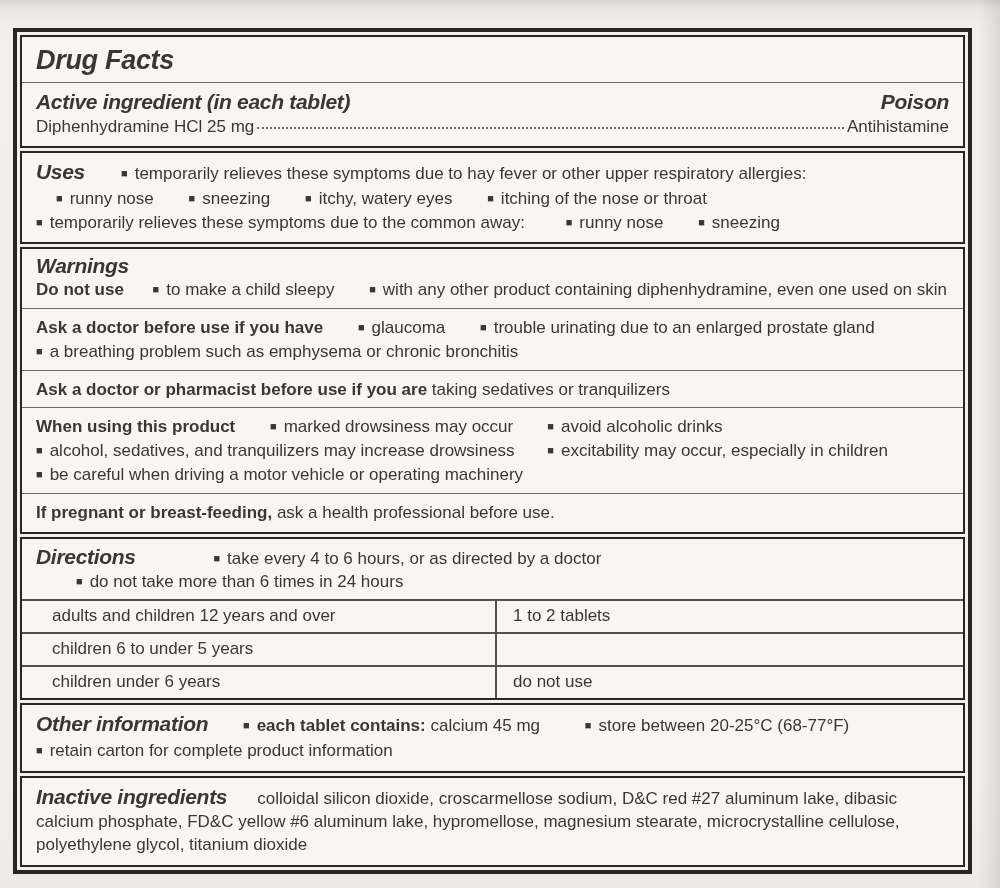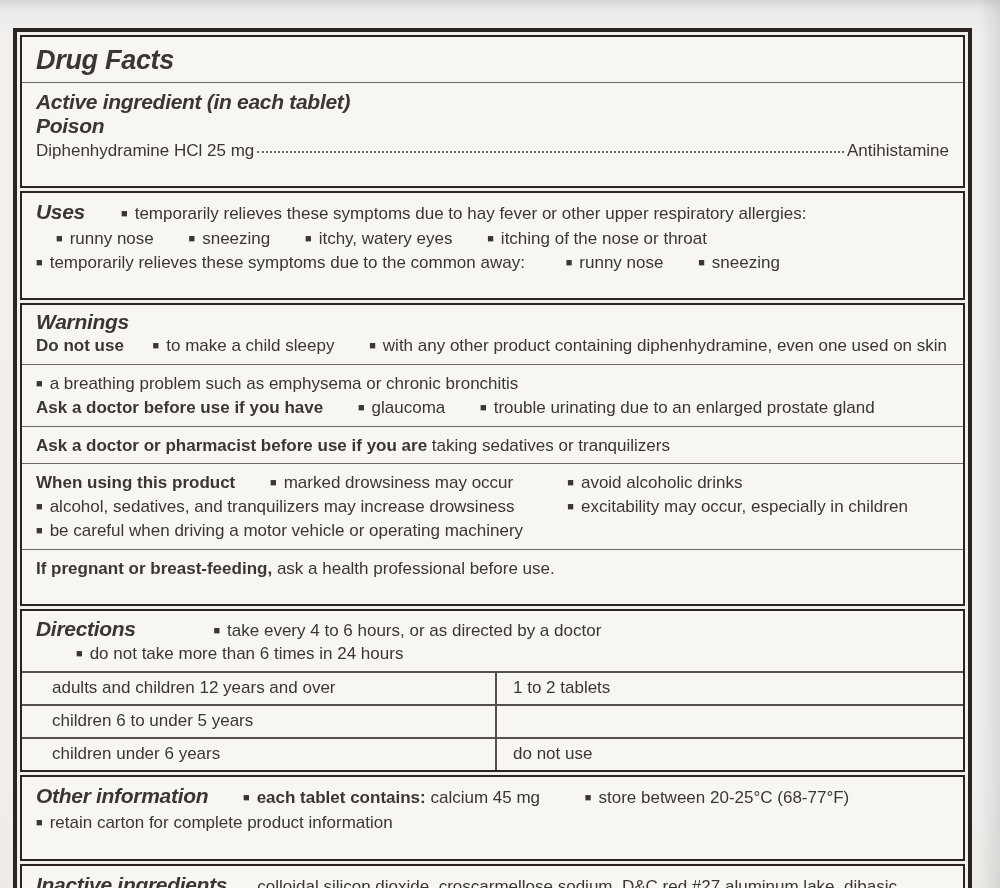--- a/index.html
+++ b/index.html
@@ -19,41 +19,41 @@
   .shade-right{position:absolute;top:0;right:0;width:22px;height:100%;
     background:linear-gradient(90deg,rgba(0,0,0,0),rgba(0,0,0,0.09));}
   .shade-top{position:absolute;top:0;left:0;width:100%;height:10px;
     background:linear-gradient(180deg,rgba(0,0,0,0.07),rgba(0,0,0,0));}
   .label{
     position:absolute;left:13px;top:28px;width:959px;
     border:4px solid var(--bd);background:#f2f0ed;padding:3px;box-sizing:border-box;
   }
   .section{
     border:2px solid var(--bd);background:var(--bg);
-    padding:5px 14px 24px;margin-bottom:3px;
+    padding:5px 14px 8px;margin-bottom:3px;
   }
   .section:last-child{margin-bottom:0;}
   .h1{font-size:27px;font-weight:bold;font-style:italic;letter-spacing:-0.3px;padding:3px 0 5px;}
   .h2{font-size:21px;font-weight:bold;font-style:italic;letter-spacing:-0.3px;}
   .rule{border:0;border-top:1px solid var(--rule);margin:1px -14px 5px;}
   .wrule{border:0;border-top:1px solid var(--rule);margin:6px -14px 7px;}
-  .row-between{display:flex;justify-content:space-between;align-items:baseline;padding-top:2px;flex-direction:column;}
+  .row-between{display:flex;justify-content:space-between;align-items:baseline;padding-top:2px;}
   .leader-row{display:flex;align-items:baseline;font-size:17px;padding:3px 0 1px;}
   .leader{flex:1;border-bottom:2px dotted #6e6861;margin:0 3px;transform:translateY(-3px);}
   .line{font-size:17px;line-height:1.28;padding:1px 0;}
   .bold{font-weight:bold;}
   .bl{font-size:11px;vertical-align:2px;margin-right:7px;}
   .item{white-space:nowrap;}
   .mr36{margin-right:36px;}
   .mr30{margin-right:30px;}
   .mr24{margin-right:24px;}
   .ml30{margin-left:43px;}
   .ml40{margin-left:40px;}
   .indent{padding-left:20px;}
-  .grid2{display:grid;grid-template-columns:56% 44%;font-size:17px;line-height:1.28;padding:1px 0;gap:20px;}
+  .grid2{display:grid;grid-template-columns:56% 44%;font-size:17px;line-height:1.28;padding:1px 0;}
   .sec-directions{padding:5px 0 0;}
   .sec-directions .dir-head{padding:0 14px;}
   .dose-table{border-top:2px solid #55504a;margin-top:6px;}
   .dose-row{display:grid;grid-template-columns:475px 1fr;border-bottom:2px solid #55504a;font-size:17px;}
   .dose-row:last-child{border-bottom:0;}
   .dose-row .c1{padding:5px 10px 6px 30px;border-right:2px solid #55504a;}
   .dose-row .c2{padding:5px 10px 6px 16px;}
   .inactive-text{font-size:17px;line-height:1.35;}
 </style>
 </head>
@@ -98,26 +98,26 @@
 
     <div class="section">
       <div class="h2">Warnings</div>
       <div class="line">
         <span class="bold mr24">Do not use</span>
         <span class="item mr30"><span class="bl">■</span><span>to make a child sleepy</span></span>
         <span class="item"><span class="bl">■</span><span>with any other product containing diphenhydramine, even one used on skin</span></span>
       </div>
       <hr class="wrule">
       <div class="line">
-        <span class="item"><span class="bl">■</span><span>a breathing problem such as emphysema or chronic bronchitis</span></span>
-      </div>
-      <div class="line">
         <span class="bold mr30">Ask a doctor before use if you have</span>
         <span class="item mr30"><span class="bl">■</span><span>glaucoma</span></span>
         <span class="item"><span class="bl">■</span><span>trouble urinating due to an enlarged prostate gland</span></span>
+      </div>
+      <div class="line">
+        <span class="item"><span class="bl">■</span><span>a breathing problem such as emphysema or chronic bronchitis</span></span>
       </div>
       <hr class="wrule">
       <div class="line">
         <span class="bold">Ask a doctor or pharmacist before use if you are</span>
         <span>taking sedatives or tranquilizers</span>
       </div>
       <hr class="wrule">
       <div class="grid2">
         <div>
           <span class="bold mr30">When using this product</span>

